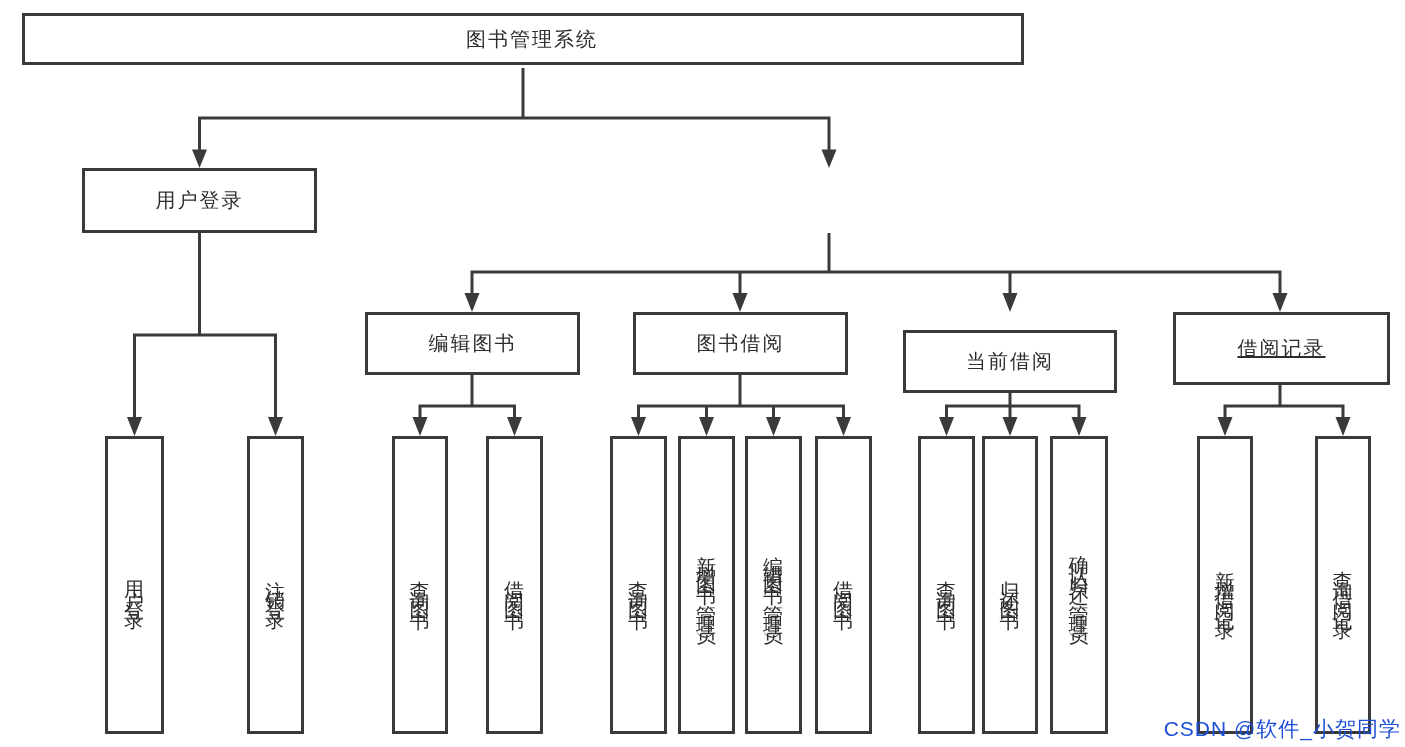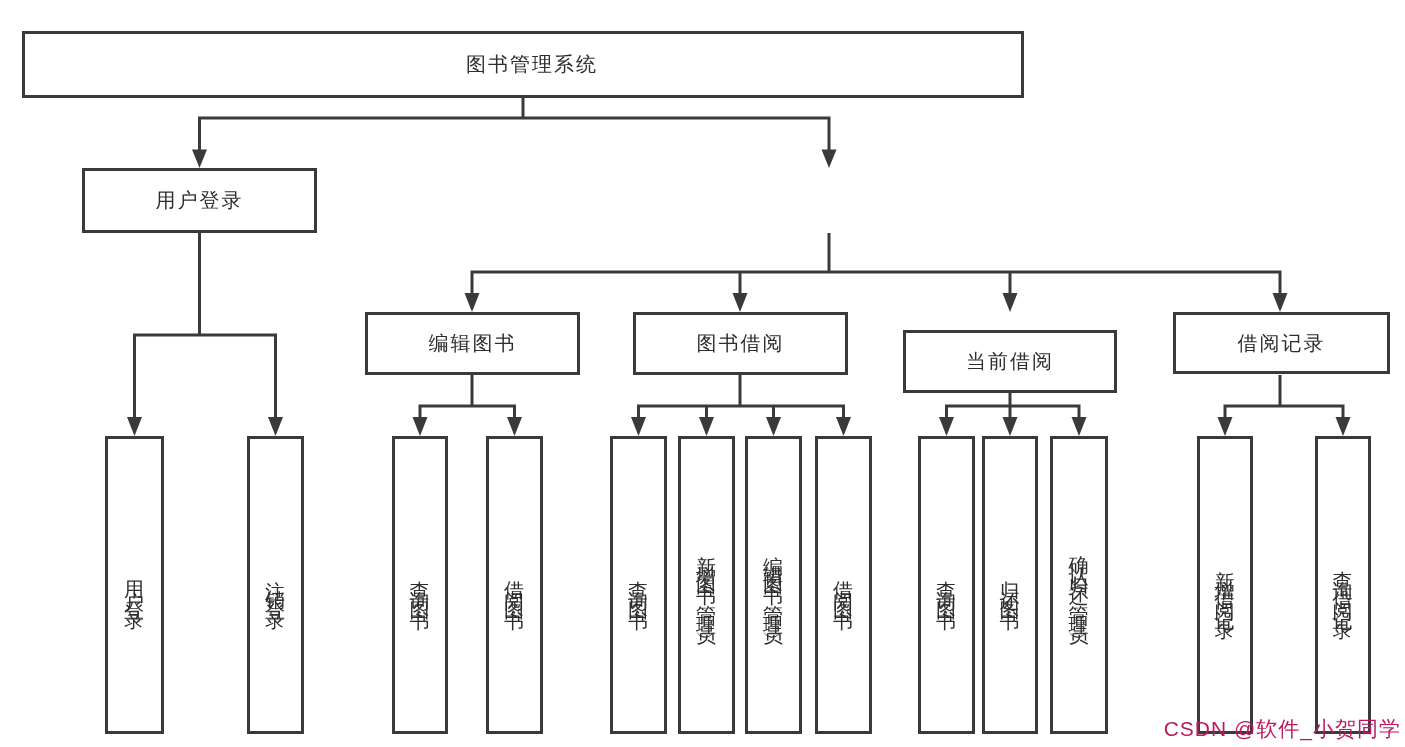--- a/index.html
+++ b/index.html
@@ -16,21 +16,21 @@
     display:flex; align-items:center; justify-content:center;
     color:#2d2d2d;
   }
   .box.h span { font-size:20px; letter-spacing:2px; white-space:nowrap; }
   .box.v span {
     writing-mode:vertical-rl; text-orientation:mixed;
     font-size:20px; letter-spacing:10px; line-height:1; white-space:nowrap;
   }
   .watermark {
     position:absolute; right:4px; bottom:4px; z-index:3;
-    font-size:21px; color:#be185d; letter-spacing:1px; white-space:nowrap;
+    font-size:21px; color:#1d4ed8; letter-spacing:1px; white-space:nowrap;
   }
 </style>
 </head>
 <body>
 
 <div class="canvas">
 
   <svg class="connectors" width="1405" height="747" viewBox="0 0 1405 747">
 
     <g>
@@ -86,38 +86,38 @@
     </g>
 
     <g>
       <path d="M1280 375 V406"></path>
       <path d="M1225 419 V406 H1343 V419"></path>
       <polygon points="1217.5,417 1232.5,417 1225,436"></polygon>
       <polygon points="1335.5,417 1350.5,417 1343,436"></polygon>
     </g>
   </svg>
 
-  <div class="box h" style="left:22px; top:31px; width:1002px; height:67px;padding-left:18px;">
+  <div class="box h" style="left:22px; top:13px; width:1002px; height:52px;padding-left:18px;">
     <span>图书管理系统</span>
   </div>
 
   <div class="box h" style="left:82px; top:168px; width:235px; height:65px;">
     <span>用户登录</span>
   </div>
 
   <div class="box h" style="left:365px; top:312px; width:215px; height:63px;">
     <span>编辑图书</span>
   </div>
   <div class="box h" style="left:633px; top:312px; width:215px; height:63px;">
     <span>图书借阅</span>
   </div>
   <div class="box h" style="left:903px; top:312px; width:214px; height:63px;margin-top:18px;">
     <span>当前借阅</span>
   </div>
-  <div class="box h" style="left:1173px; top:312px; width:217px; height:62px;">
+  <div class="box h" style="left:1173px; top:312px; width:217px; height:73px;text-decoration:underline;">
     <span>借阅记录</span>
   </div>
 
   <div class="box v" style="left:105px; top:436px; width:59px; height:298px;">
     <span>用户登录</span>
   </div>
   <div class="box v" style="left:247px; top:436px; width:57px; height:298px;">
     <span>注销登录</span>
   </div>
 

